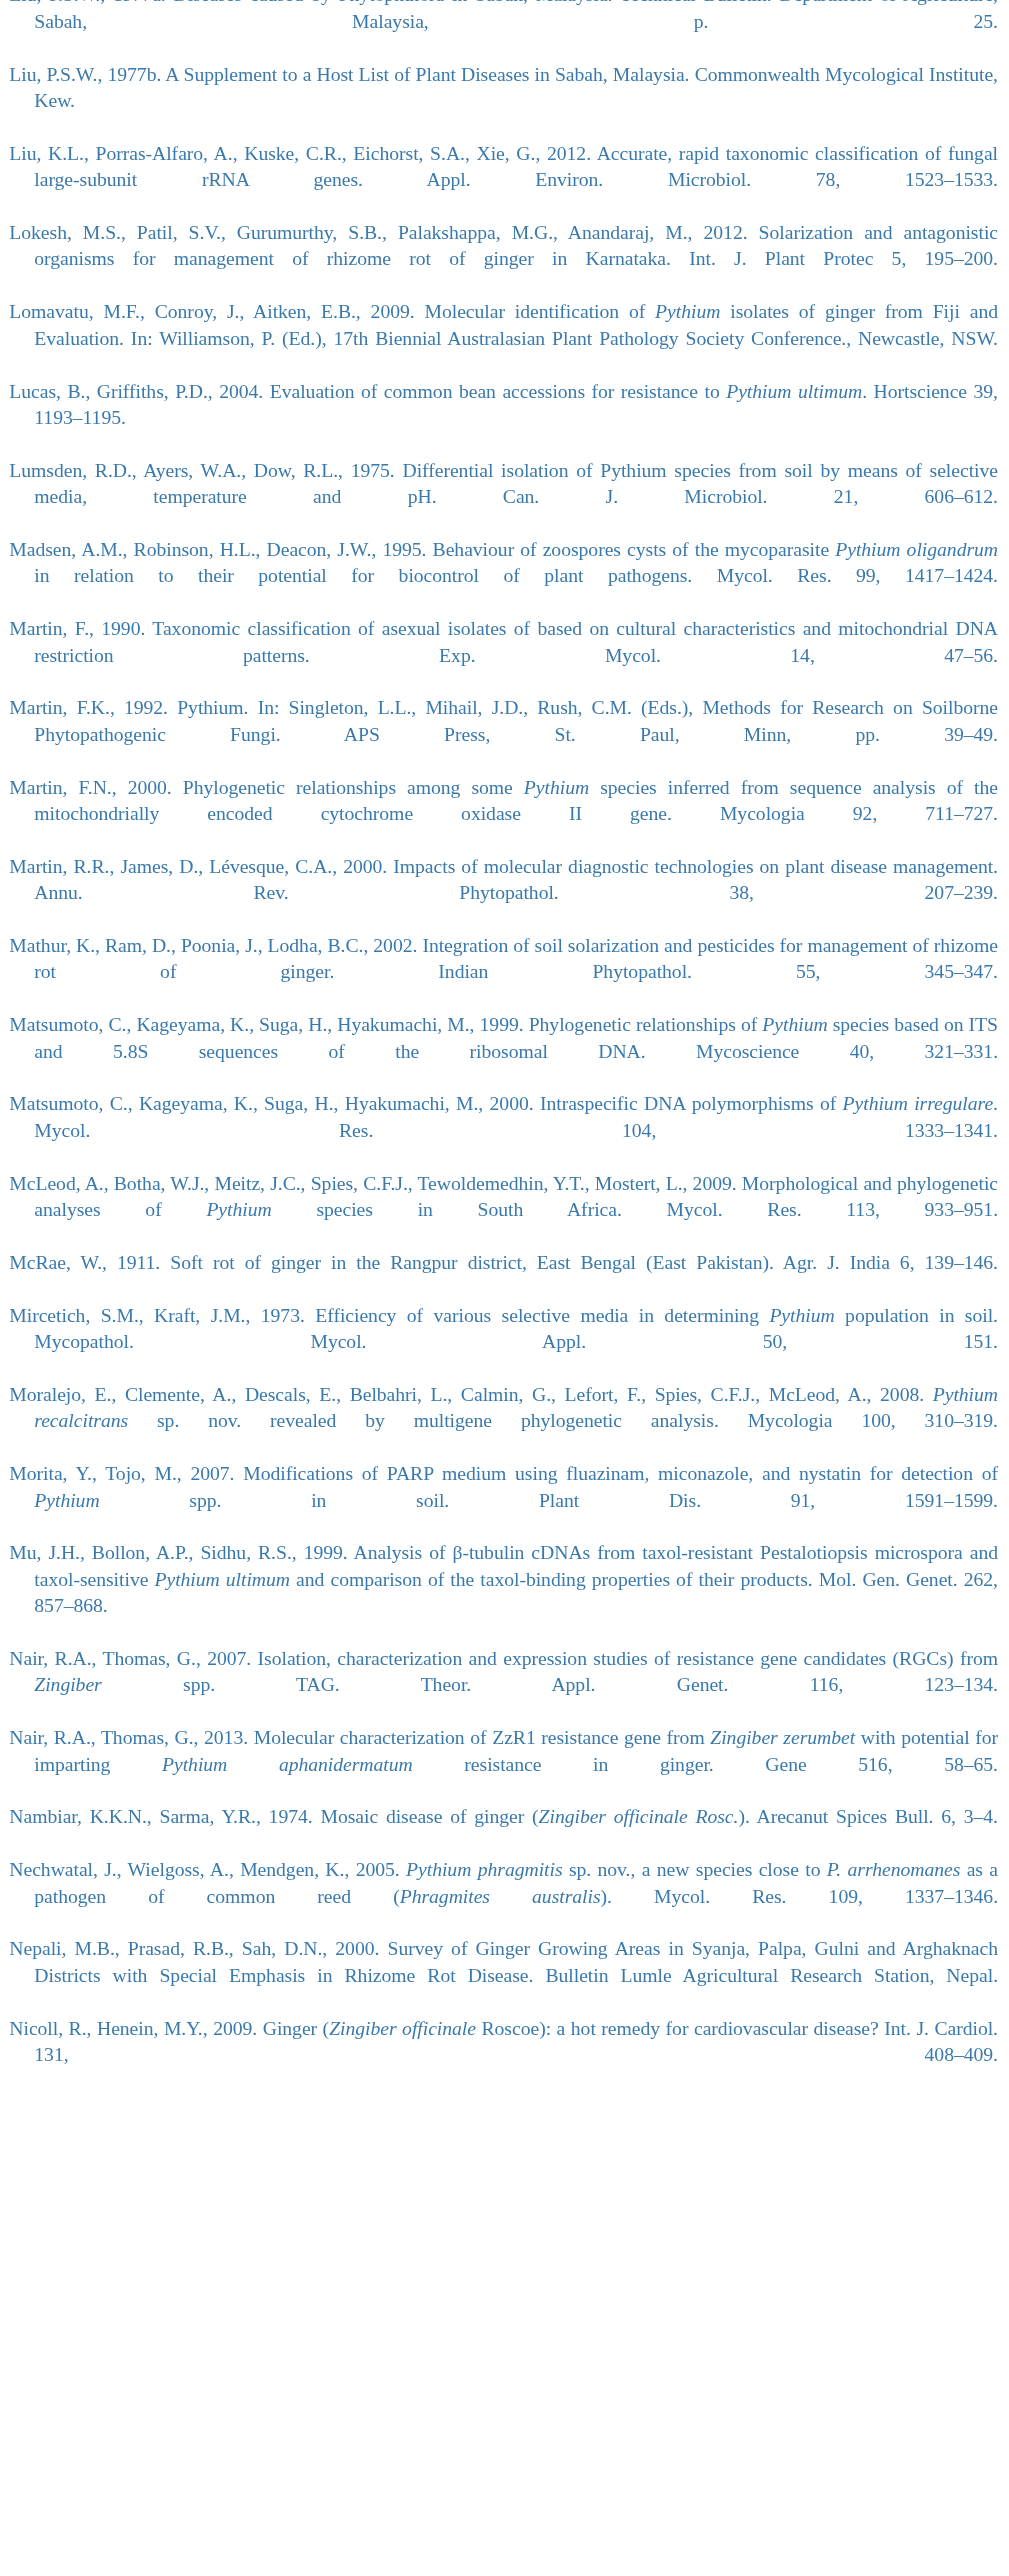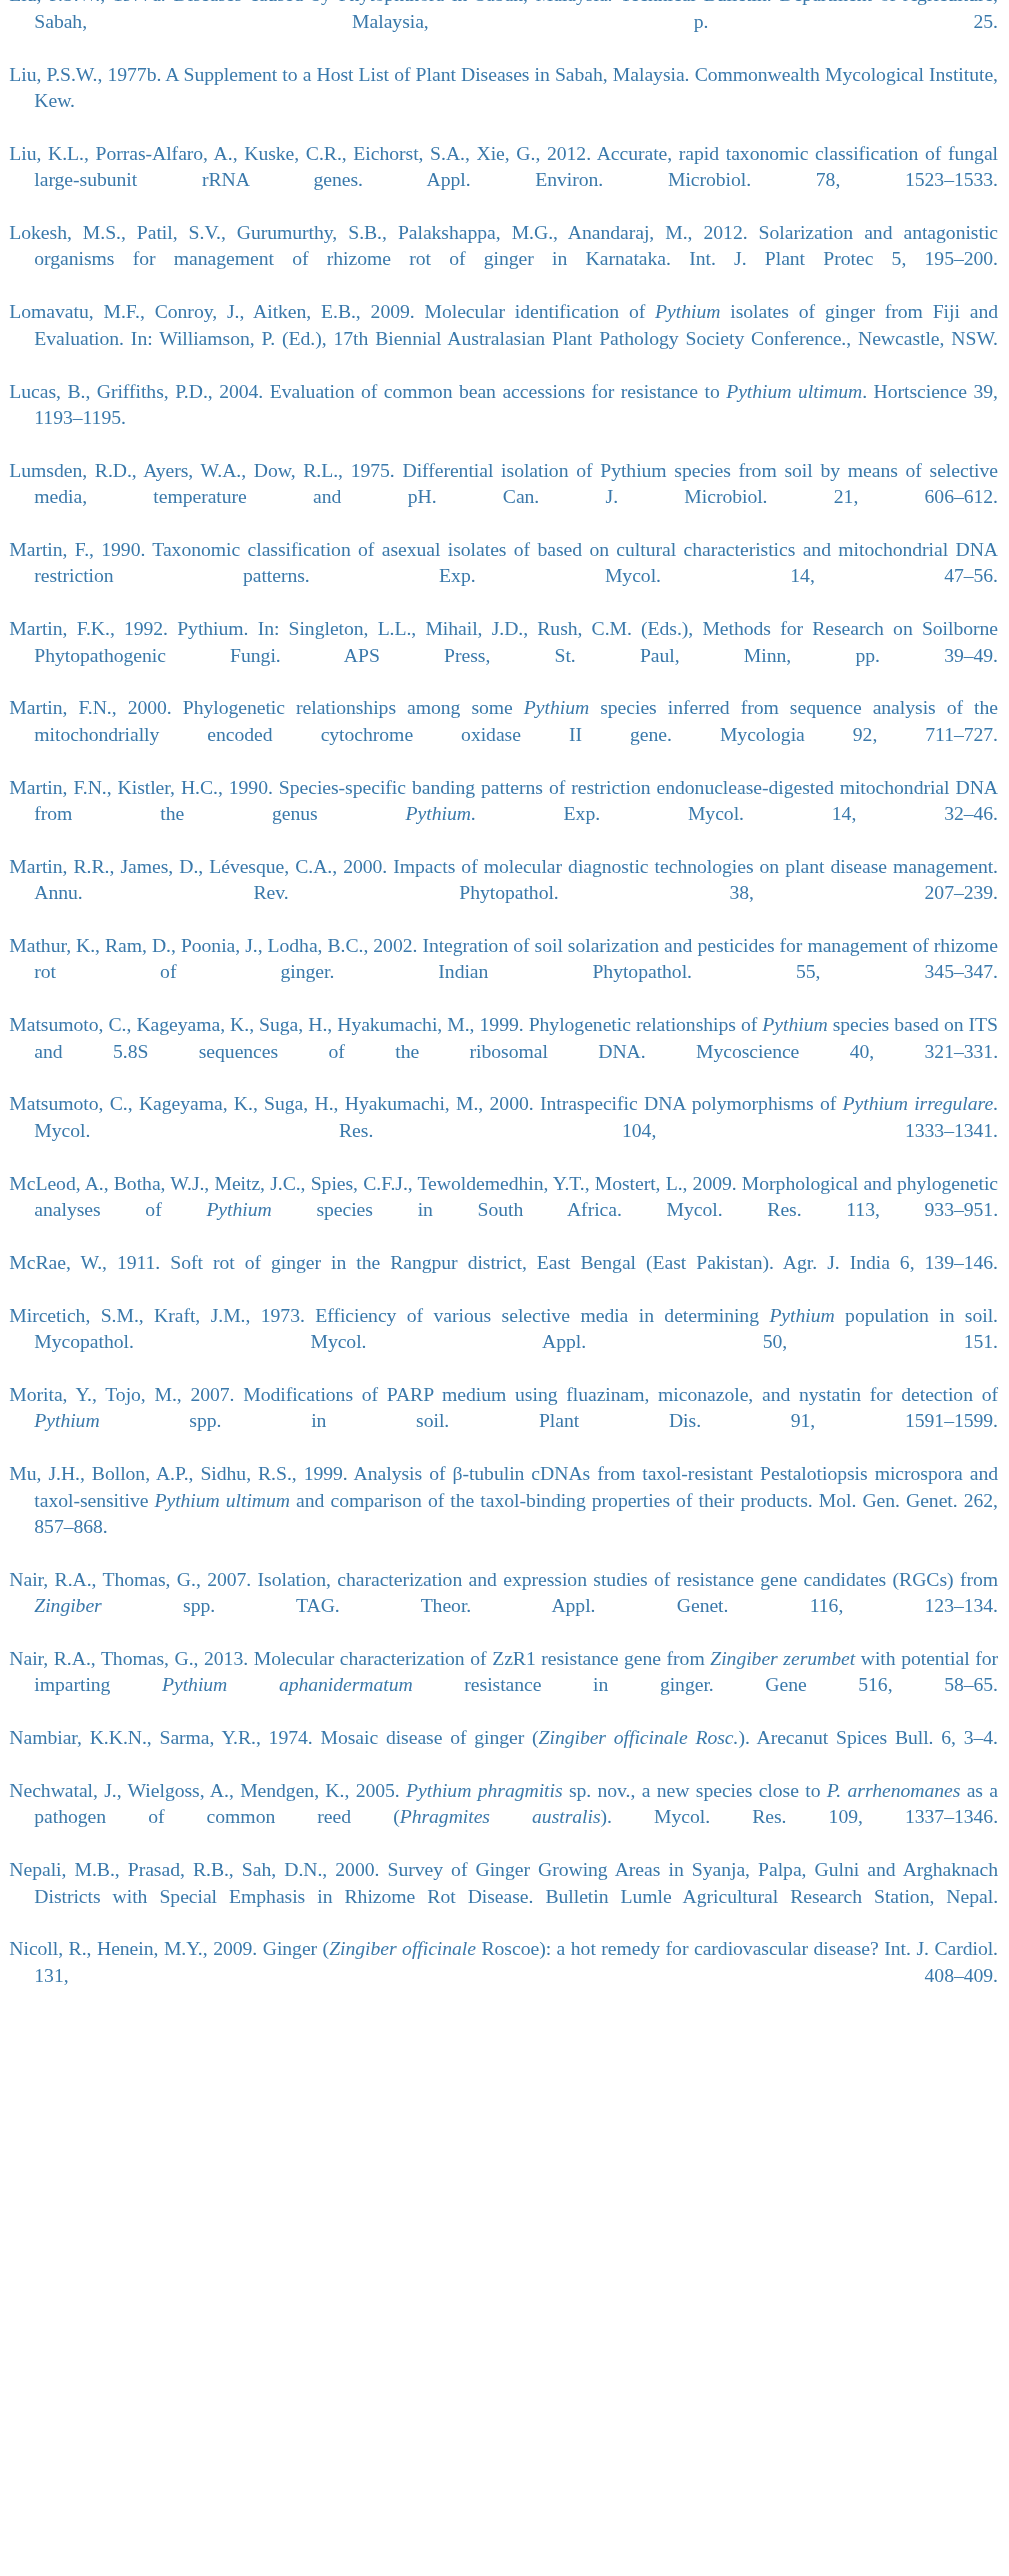--- a/index.html
+++ b/index.html
@@ -53,31 +53,32 @@
 <body style="background: rgb(255, 255, 255);">
 
 <div id="reference-list" style="color: rgb(58, 121, 171);">
     <p class="ref"><span>Liu, P.S.W., 1977a. Diseases caused by Phytophthora in Sabah, Malaysia. Technical Bulletin. Department of Agriculture, Sabah, Malaysia, p. 25.</span></p>
     <p class="ref"><span>Liu, P.S.W., 1977b. A Supplement to a Host List of Plant Diseases in Sabah, Malaysia. Commonwealth Mycological Institute, Kew.</span></p>
     <p class="ref"><span>Liu, K.L., Porras-Alfaro, A., Kuske, C.R., Eichorst, S.A., Xie, G., 2012. Accurate, rapid taxonomic classification of fungal large-subunit rRNA genes. Appl. Environ. Microbiol. 78, 1523–1533.</span></p>
     <p class="ref"><span>Lokesh, M.S., Patil, S.V., Gurumurthy, S.B., Palakshappa, M.G., Anandaraj, M., 2012. Solarization and antagonistic organisms for management of rhizome rot of ginger in Karnataka. Int. J. Plant Protec 5, 195–200.</span></p>
     <p class="ref"><span>Lomavatu, M.F., Conroy, J., Aitken, E.B., 2009. Molecular identification of </span><i>Pythium</i><span> isolates of ginger from Fiji and Evaluation. In: Williamson, P. (Ed.), 17th Biennial Australasian Plant Pathology Society Conference., Newcastle, NSW.</span></p>
     <p class="ref"><span>Lucas, B., Griffiths, P.D., 2004. Evaluation of common bean accessions for resistance to </span><i>Pythium ultimum</i><span>. Hortscience 39, 1193–1195.</span></p>
     <p class="ref"><span>Lumsden, R.D., Ayers, W.A., Dow, R.L., 1975. Differential isolation of Pythium species from soil by means of selective media, temperature and pH. Can. J. Microbiol. 21, 606–612.</span></p>
+    <p class="ref"><span>Madsen, A.M., Robinson, H.L., Deacon, J.W., 1995. Behaviour of zoospores cysts of the mycoparasite </span><i>Pythium oligandrum</i><span> in relation to their potential for biocontrol of plant pathogens. Mycol. Res. 99, 1417–1424.</span></p>
     <p class="ref"><span>Martin, F., 1990. Taxonomic classification of asexual isolates of based on cultural characteristics and mitochondrial DNA restriction patterns. Exp. Mycol. 14, 47–56.</span></p>
     <p class="ref"><span>Martin, F.K., 1992. Pythium. In: Singleton, L.L., Mihail, J.D., Rush, C.M. (Eds.), Methods for Research on Soilborne Phytopathogenic Fungi. APS Press, St. Paul, Minn, pp. 39–49.</span></p>
     <p class="ref"><span>Martin, F.N., 2000. Phylogenetic relationships among some </span><i>Pythium</i><span> species inferred from sequence analysis of the mitochondrially encoded cytochrome oxidase II gene. Mycologia 92, 711–727.</span></p>
-    <p class="ref"><span>Martin, F.N., Kistler, H.C., 1990. Species-specific banding patterns of restriction endonuclease-digested mitochondrial DNA from the genus </span><i>Pythium</i><span>. Exp. Mycol. 14, 32–46.</span></p>
     <p class="ref"><span>Martin, R.R., James, D., Lévesque, C.A., 2000. Impacts of molecular diagnostic technologies on plant disease management. Annu. Rev. Phytopathol. 38, 207–239.</span></p>
     <p class="ref"><span>Mathur, K., Ram, D., Poonia, J., Lodha, B.C., 2002. Integration of soil solarization and pesticides for management of rhizome rot of ginger. Indian Phytopathol. 55, 345–347.</span></p>
     <p class="ref"><span>Matsumoto, C., Kageyama, K., Suga, H., Hyakumachi, M., 1999. Phylogenetic relationships of </span><i>Pythium</i><span> species based on ITS and 5.8S sequences of the ribosomal DNA. Mycoscience 40, 321–331.</span></p>
     <p class="ref"><span>Matsumoto, C., Kageyama, K., Suga, H., Hyakumachi, M., 2000. Intraspecific DNA polymorphisms of </span><i>Pythium irregulare</i><span>. Mycol. Res. 104, 1333–1341.</span></p>
     <p class="ref"><span>McLeod, A., Botha, W.J., Meitz, J.C., Spies, C.F.J., Tewoldemedhin, Y.T., Mostert, L., 2009. Morphological and phylogenetic analyses of </span><i>Pythium</i><span> species in South Africa. Mycol. Res. 113, 933–951.</span></p>
     <p class="ref"><span>McRae, W., 1911. Soft rot of ginger in the Rangpur district, East Bengal (East Pakistan). Agr. J. India 6, 139–146.</span></p>
     <p class="ref"><span>Mircetich, S.M., Kraft, J.M., 1973. Efficiency of various selective media in determining </span><i>Pythium</i><span> population in soil. Mycopathol. Mycol. Appl. 50, 151.</span></p>
+    <p class="ref"><span>Moralejo, E., Clemente, A., Descals, E., Belbahri, L., Calmin, G., Lefort, F., Spies, C.F.J., McLeod, A., 2008. </span><i>Pythium recalcitrans</i><span> sp. nov. revealed by multigene phylogenetic analysis. Mycologia 100, 310–319.</span></p>
     <p class="ref"><span>Morita, Y., Tojo, M., 2007. Modifications of PARP medium using fluazinam, miconazole, and nystatin for detection of </span><i>Pythium</i><span> spp. in soil. Plant Dis. 91, 1591–1599.</span></p>
     <p class="ref"><span>Mu, J.H., Bollon, A.P., Sidhu, R.S., 1999. Analysis of β-tubulin cDNAs from taxol-resistant Pestalotiopsis microspora and taxol-sensitive </span><i>Pythium ultimum</i><span> and comparison of the taxol-binding properties of their products. Mol. Gen. Genet. 262, 857–868.</span></p>
     <p class="ref"><span>Nair, R.A., Thomas, G., 2007. Isolation, characterization and expression studies of resistance gene candidates (RGCs) from </span><i>Zingiber</i><span> spp. TAG. Theor. Appl. Genet. 116, 123–134.</span></p>
     <p class="ref"><span>Nair, R.A., Thomas, G., 2013. Molecular characterization of ZzR1 resistance gene from </span><i>Zingiber zerumbet</i><span> with potential for imparting </span><i>Pythium aphanidermatum</i><span> resistance in ginger. Gene 516, 58–65.</span></p>
     <p class="ref"><span>Nambiar, K.K.N., Sarma, Y.R., 1974. Mosaic disease of ginger (</span><i>Zingiber officinale Rosc.</i><span>). Arecanut Spices Bull. 6, 3–4.</span></p>
     <p class="ref"><span>Nechwatal, J., Wielgoss, A., Mendgen, K., 2005. </span><i>Pythium phragmitis</i><span> sp. nov., a new species close to </span><i>P. arrhenomanes</i><span> as a pathogen of common reed (</span><i>Phragmites australis</i><span>). Mycol. Res. 109, 1337–1346.</span></p>
     <p class="ref"><span>Nepali, M.B., Prasad, R.B., Sah, D.N., 2000. Survey of Ginger Growing Areas in Syanja, Palpa, Gulni and Arghaknach Districts with Special Emphasis in Rhizome Rot Disease. Bulletin Lumle Agricultural Research Station, Nepal.</span></p>
     <p class="ref"><span>Nicoll, R., Henein, M.Y., 2009. Ginger (</span><i>Zingiber officinale</i><span> Roscoe): a hot remedy for cardiovascular disease? Int. J. Cardiol. 131, 408–409.</span></p>
   </div>
 

